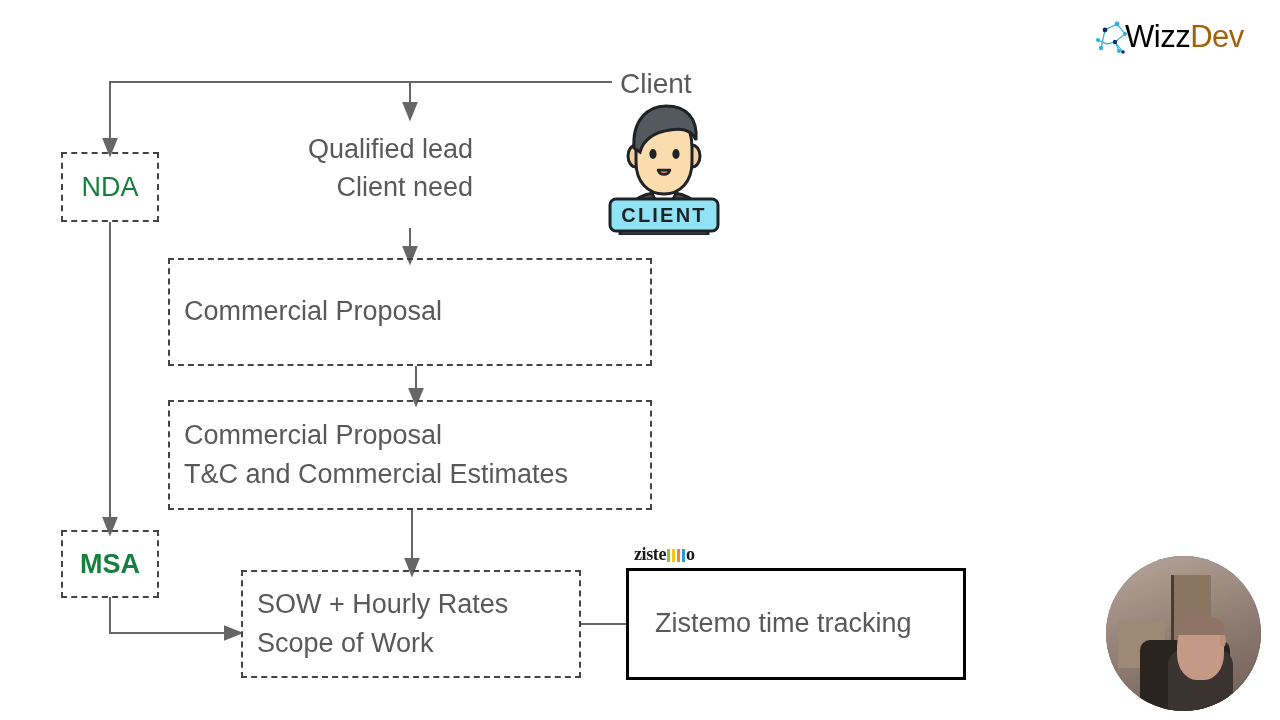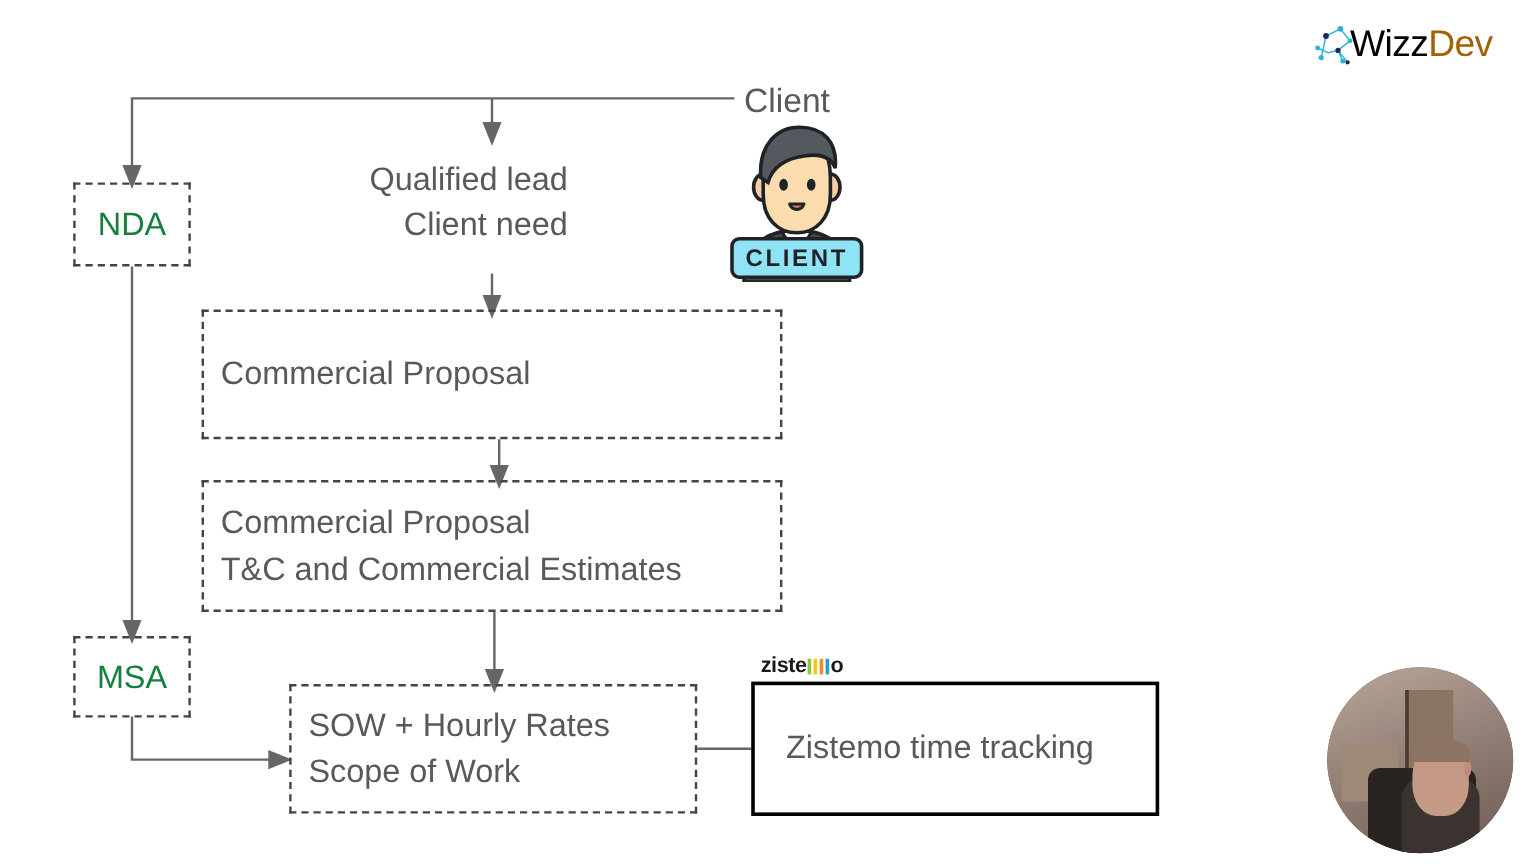--- a/index.html
+++ b/index.html
@@ -92,20 +92,21 @@
     width: 112px; height: 135px;
   }
 
   
   .zistemo {
     position: absolute;
     left: 634px; top: 543px;
     height: 20px;
     display: flex;
     align-items: flex-end;
+    font-family: Liberation Serif, serif;
   }
   .zistemo .zt {
     font-size: 18px;
     font-weight: bold;
     color: #1a1a1a;
     letter-spacing: -0.4px;
     line-height: 1;
   }
   .zbars { display: inline-flex; align-items: flex-end; gap: 2px; margin: 0 1px 1px 1px; }
   .zbars i { display: block; width: 3px; height: 13px; }
@@ -203,21 +204,21 @@
 
   <div class="plain-text" style="left:308px; top:130px;text-align:right;">
     <div>Qualified lead</div>
     <div>Client need</div>
   </div>
 
   <div class="mini-box" style="left:61px; top:152px; width:98px; height:70px;">
     <span>NDA</span>
   </div>
 
-  <div class="mini-box" style="left:61px; top:530px; width:98px; height:68px;">
+  <div class="mini-box" style="left:61px; top:530px; width:98px; height:68px;font-weight:bold;">
     <span>MSA</span>
   </div>
 
   <div class="box box-dashed" style="left:168px; top:258px; width:484px; height:108px;">
     <div class="box-line">Commercial Proposal</div>
   </div>
 
   <div class="box box-dashed" style="left:241px; top:570px; width:340px; height:108px;">
     <div class="box-line">SOW + Hourly Rates</div>
     <div class="box-line">Scope of Work</div>

